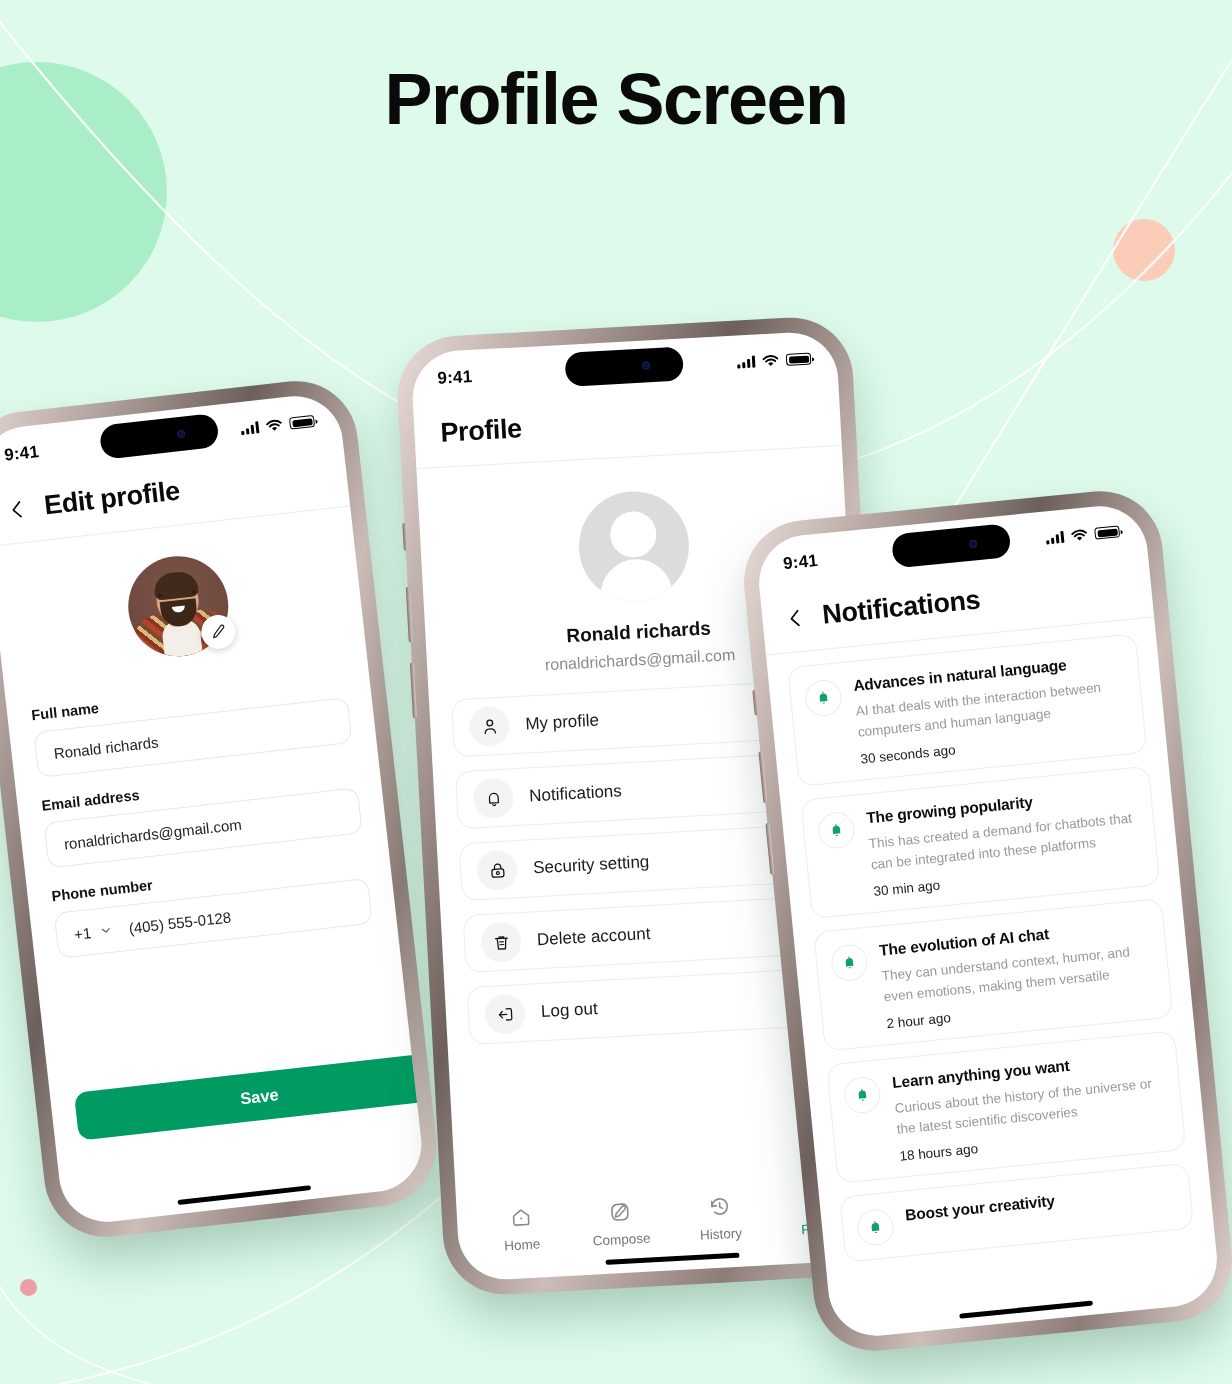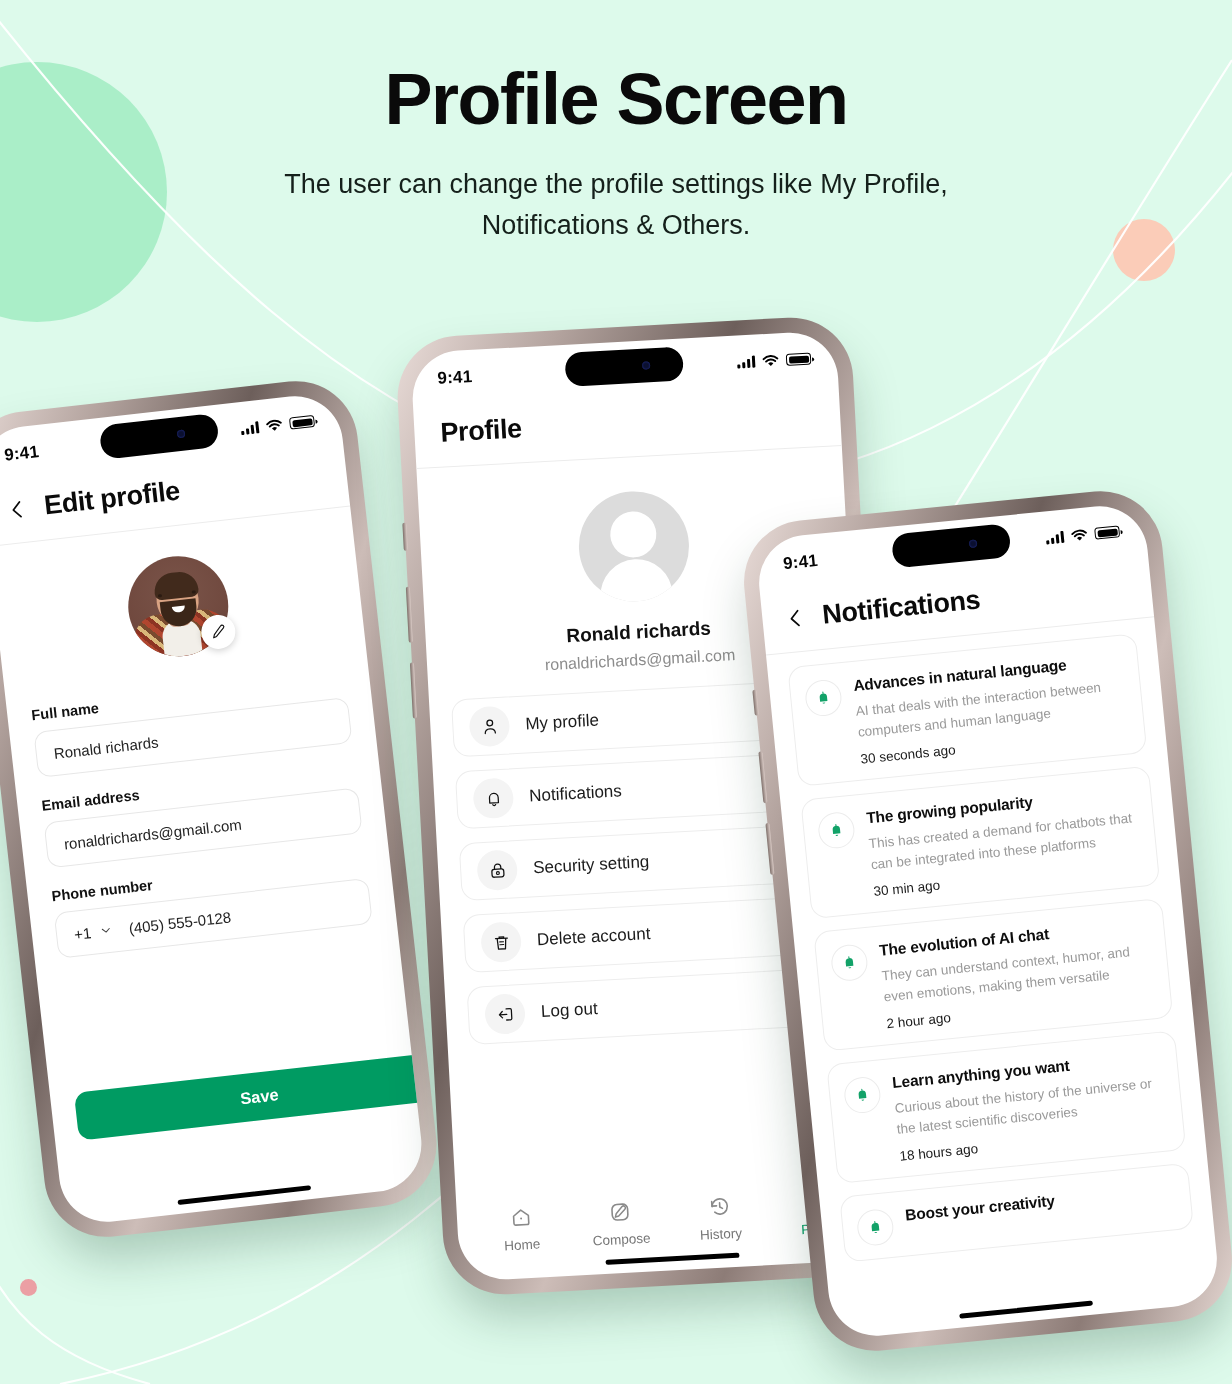--- a/index.html
+++ b/index.html
@@ -213,21 +213,20 @@
   <div class="dot-pink"></div>
   <svg class="bg-swoosh" viewBox="0 0 1232 1384">
     <path d="M -10 10 C 180 250 360 420 560 470 C 820 535 1060 400 1250 150" fill="none" stroke="#ffffff" stroke-width="2.2" opacity="0.95"></path>
     <path d="M 1232 60 C 1060 330 880 640 700 900 C 520 1160 330 1330 60 1384" fill="none" stroke="#ffffff" stroke-width="2.2" opacity="0.95"></path>
     <path d="M 150 1384 C 60 1360 10 1320 -20 1250" fill="none" stroke="#ffffff" stroke-width="2.2" opacity="0.9"></path>
   </svg>
 </div>
 
 <div class="header">
   <div class="title">Profile Screen</div>
-  <div class="subtitle">The user can change the profile settings like My Profile, Notifications &amp; Others.</div>
 </div>
 
 <div class="phone" id="phone-edit">
 
   <div class="screen">
 
     <div class="statusbar">
       <div class="sb-time">9:41</div>
       <div class="dyn-island">
           <span class="island-cam"></span>

